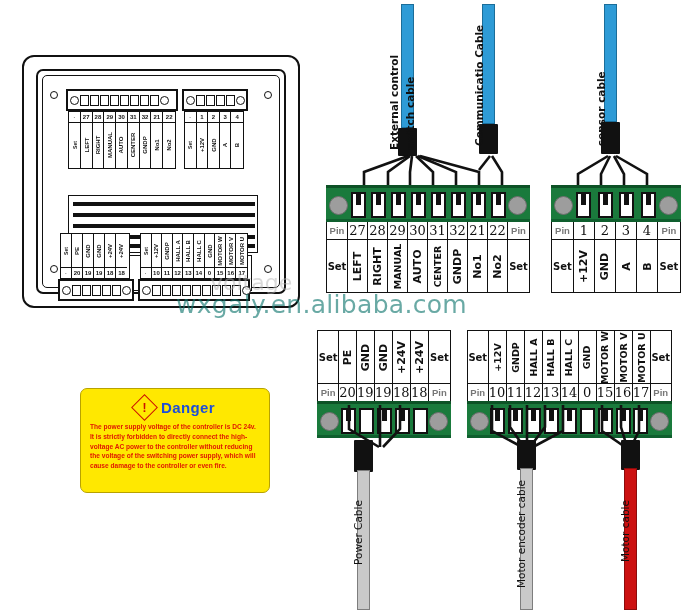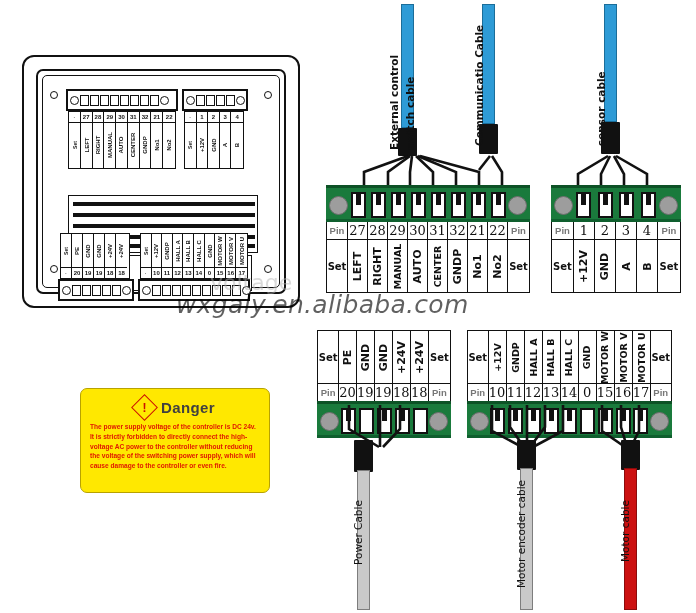--- a/index.html
+++ b/index.html
@@ -64,30 +64,30 @@
   .danger-head{display:flex;align-items:center;gap:7px;justify-content:center;height:26px;}
   .danger-sym{
     width:19px;height:19px;border:1.6px solid #cc1100;background:#ffe800;
     transform:rotate(45deg);box-sizing:border-box;position:relative;flex:none;
   }
   .danger-sym b{
     position:absolute;left:0;top:0;width:100%;height:100%;
     transform:rotate(-45deg);display:flex;align-items:center;justify-content:center;
     font-size:12px;color:#cc1100;font-weight:bold;line-height:1;
   }
-  .danger-title{font-size:15px;color:#404040;font-weight:bold;letter-spacing:.4px;}
+  .danger-title{font-size:15px;color:#1d4ed8;font-weight:bold;letter-spacing:.4px;}
   .danger-text{
     font-size:6.6px;line-height:1.48;color:#e01800;font-weight:bold;
     text-align:left;margin-top:2px;
   }
 
   
   #watermark{
-    left:176px;top:290px;font-size:25px;color:#000000;opacity:.62;
-    letter-spacing:.3px;white-space:nowrap;font-family:"DejaVu Sans", sans-serif;font-style:italic;
+    left:176px;top:290px;font-size:25px;color:#0f766e;opacity:.62;
+    letter-spacing:.3px;white-space:nowrap;font-family:"DejaVu Sans", sans-serif;
   }
   #watermark-2{
     left:210px;top:270px;font-size:22px;color:#b5b5b5;opacity:.5;
     white-space:nowrap;font-family:"DejaVu Sans", sans-serif;
   }
 
   
   .block{position:absolute;}
   .conn{
     position:relative;background:#1a7a3c;

